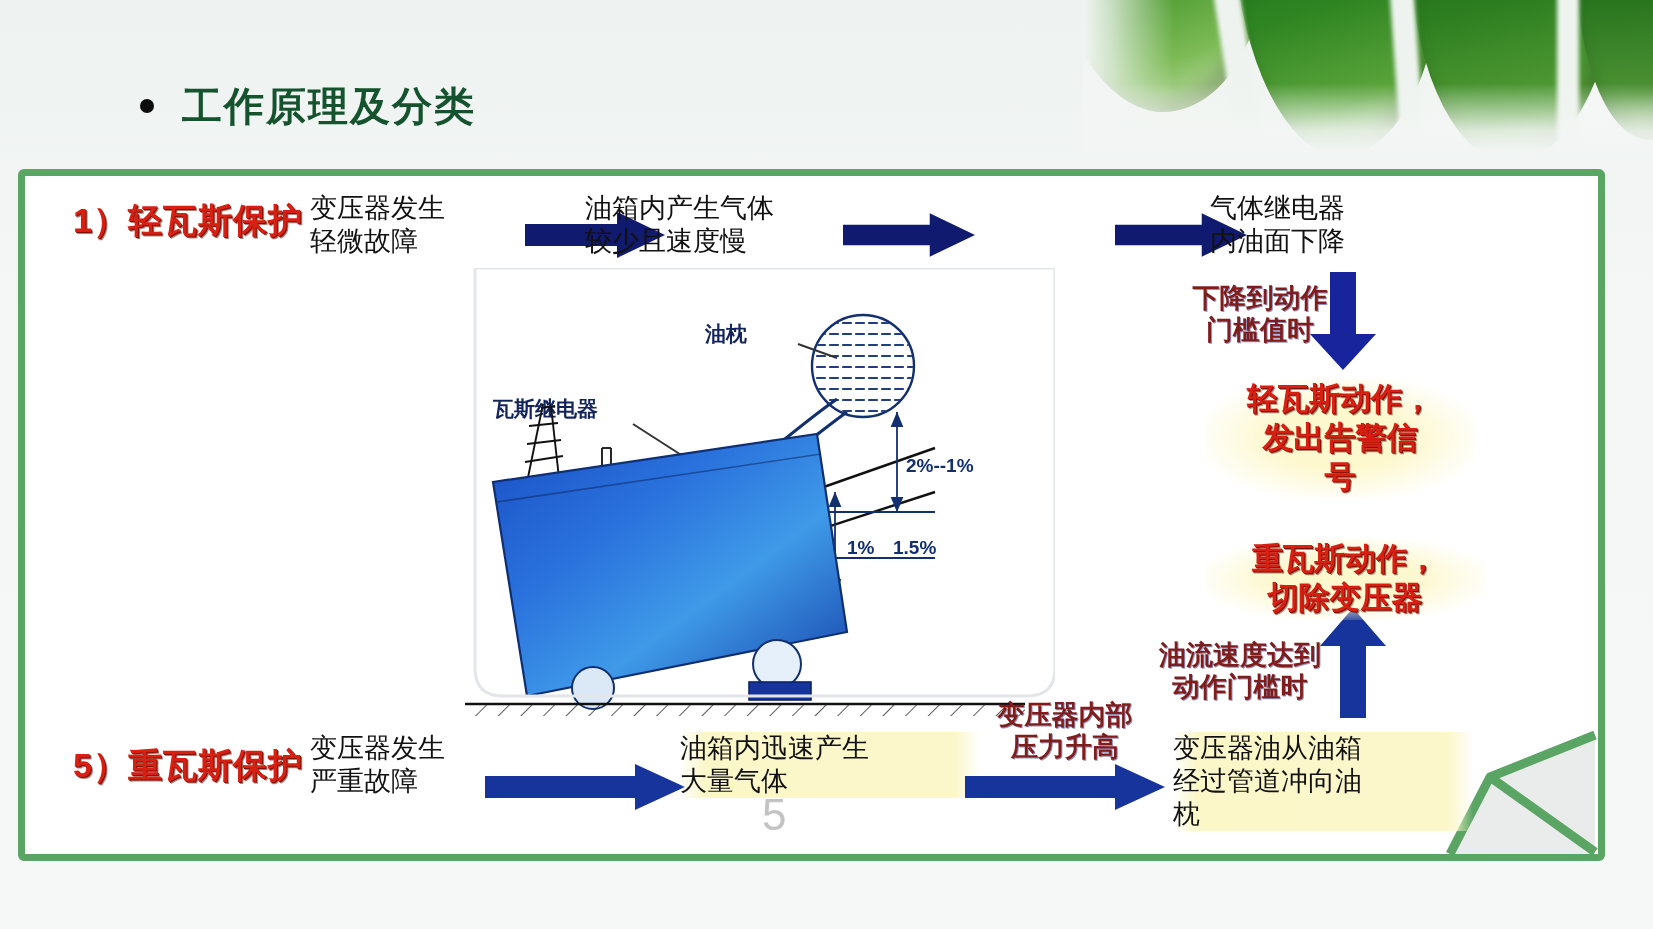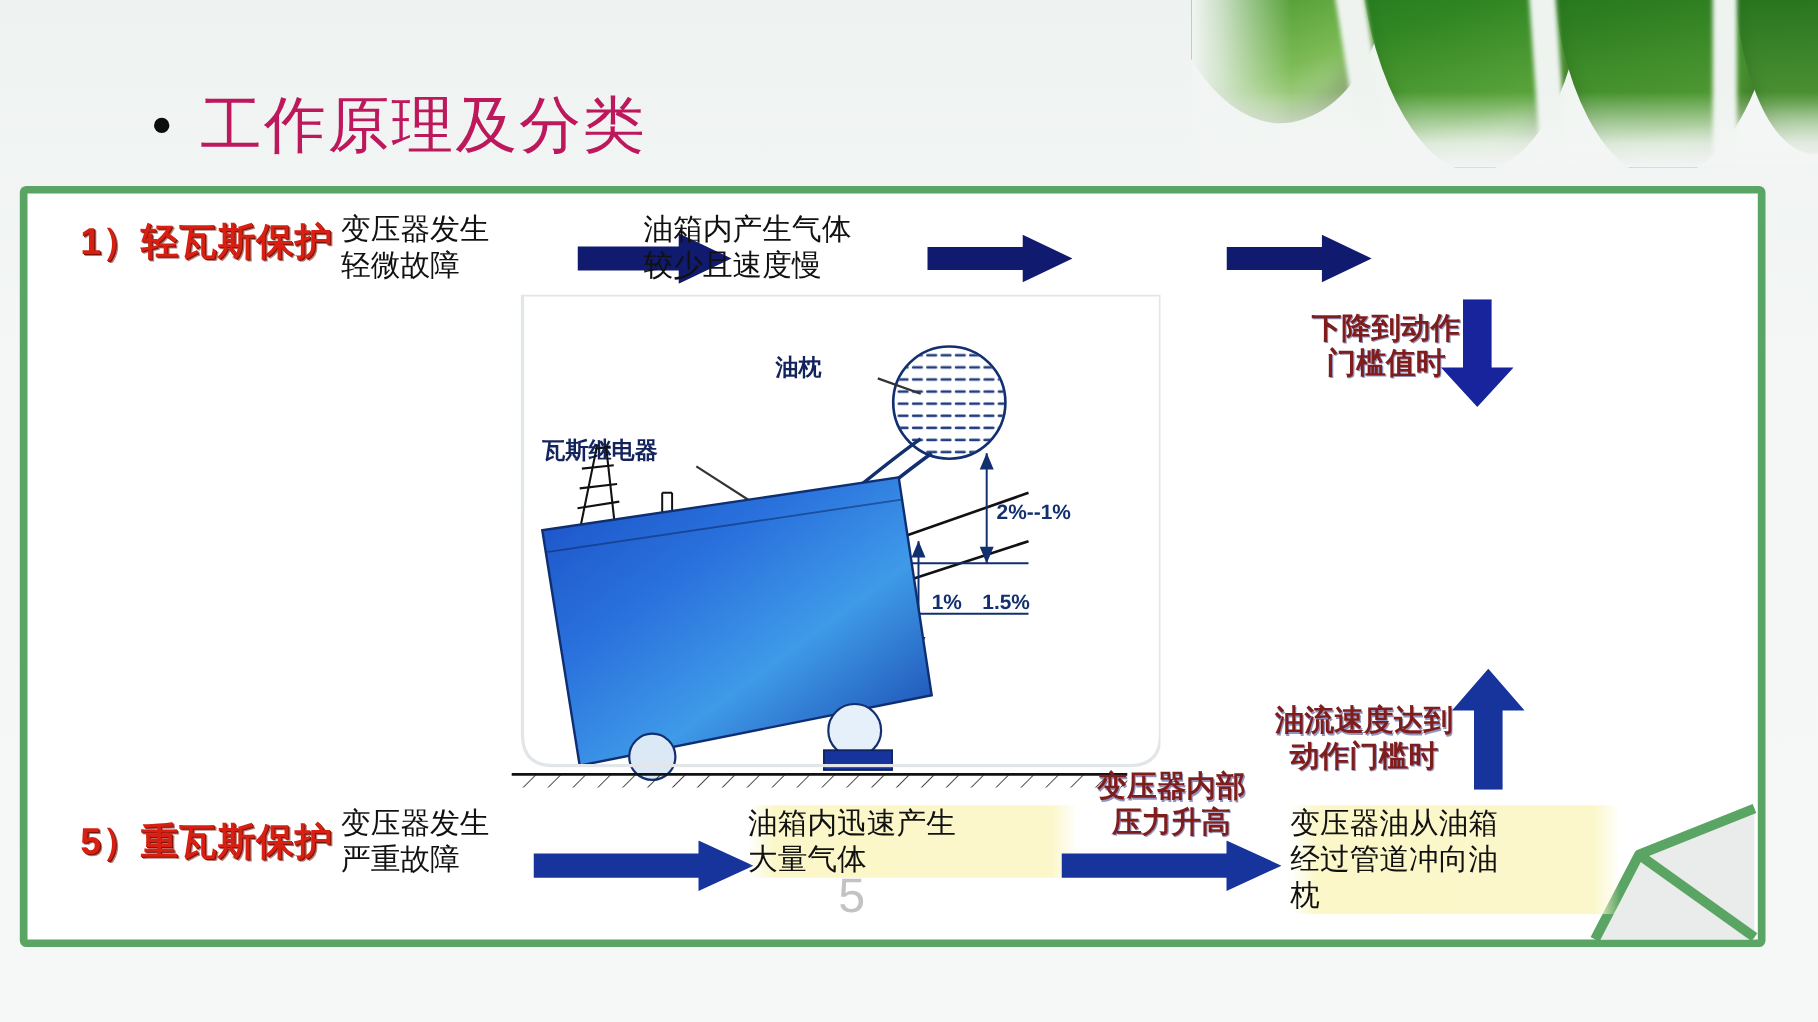--- a/index.html
+++ b/index.html
@@ -100,23 +100,23 @@
     align-items: center;
     gap: 28px;
   }
   .title-bullet {
     width: 14px;
     height: 14px;
     border-radius: 50%;
     background: #0d0d0d;
   }
   .title-text {
-    font-size: 56px;
-    font-weight: 400;
-    color: #be185d;
+    font-size: 40px;
+    font-weight: 700;
+    color: #14532d;
     letter-spacing: 2px;
     line-height: 1;
     white-space: nowrap;
   }
 
   
   .frame {
     position: absolute;
     left: 18px;
     top: 169px;
@@ -268,28 +268,33 @@
 
       <svg class="arrow" style="left:818px; top:36px;" width="132" height="46" viewBox="0 0 140 46">
         <polygon points="0,12 92,12 92,0 140,23 92,46 92,34 0,34" fill="#101a6e"></polygon>
       </svg>
 
 
       <svg class="arrow" style="left:1090px; top:36px;" width="132" height="46" viewBox="0 0 140 46">
         <polygon points="0,12 92,12 92,0 140,23 92,46 92,34 0,34" fill="#101a6e"></polygon>
       </svg>
 
+      <div class="step cn" style="left:1185px; top:16px; width:250px;">气体继电器
+内油面下降</div>
 
       <div class="annot cn" style="left:1140px; top:107px; width:190px;">下降到动作
 门槛值时</div>
 
       <svg class="arrow" style="left:1285px; top:96px;" width="66" height="98" viewBox="0 0 66 98">
         <polygon points="20,0 46,0 46,62 66,62 33,98 0,62 20,62" fill="#17249b"></polygon>
       </svg>
 
+      <div class="result cn" style="left:1180px; top:202px; width:250px;">轻瓦斯动作，
+发出告警信
+号</div>
 
       <div class="illus">
         <svg width="560" height="420" viewBox="0 0 560 420">
           <defs>
             <linearGradient id="tankGrad" x1="0" y1="0" x2="1" y2="1">
               <stop offset="0%" stop-color="#1a4fc4"></stop>
               <stop offset="35%" stop-color="#2a72dd"></stop>
               <stop offset="62%" stop-color="#3f9ae8"></stop>
               <stop offset="100%" stop-color="#1540a8"></stop>
             </linearGradient>
@@ -398,19 +403,21 @@
 经过管道冲向油
 枕</div>
 
       <div class="annot cn" style="left:1115px; top:464px; width:200px;">油流速度达到
 动作门槛时</div>
 
       <svg class="arrow" style="left:1295px; top:432px;" width="66" height="110" viewBox="0 0 66 110">
         <polygon points="33,0 66,38 46,38 46,110 20,110 20,38 0,38" fill="#16349c"></polygon>
       </svg>
 
+      <div class="result cn" style="left:1180px; top:362px; width:260px;">重瓦斯动作，
+切除变压器</div>
 
     </div>
   </div>
 
   <div class="page-no">5</div>
 
 </div>
 
 </body></html>

